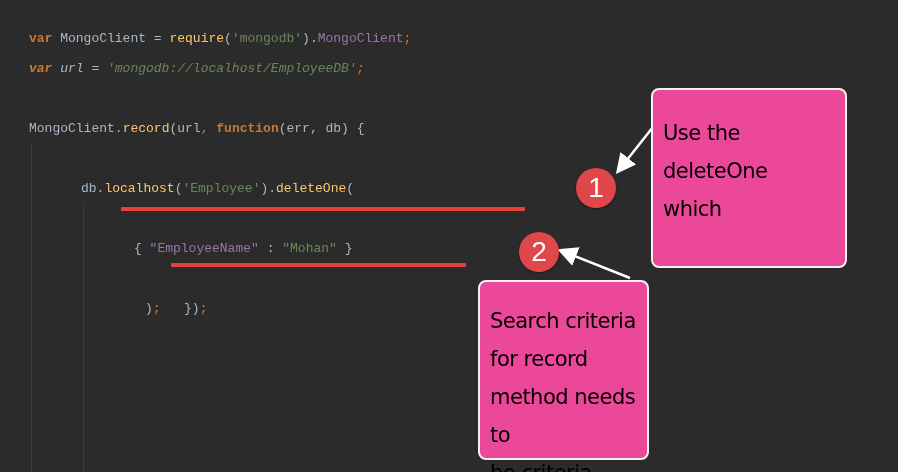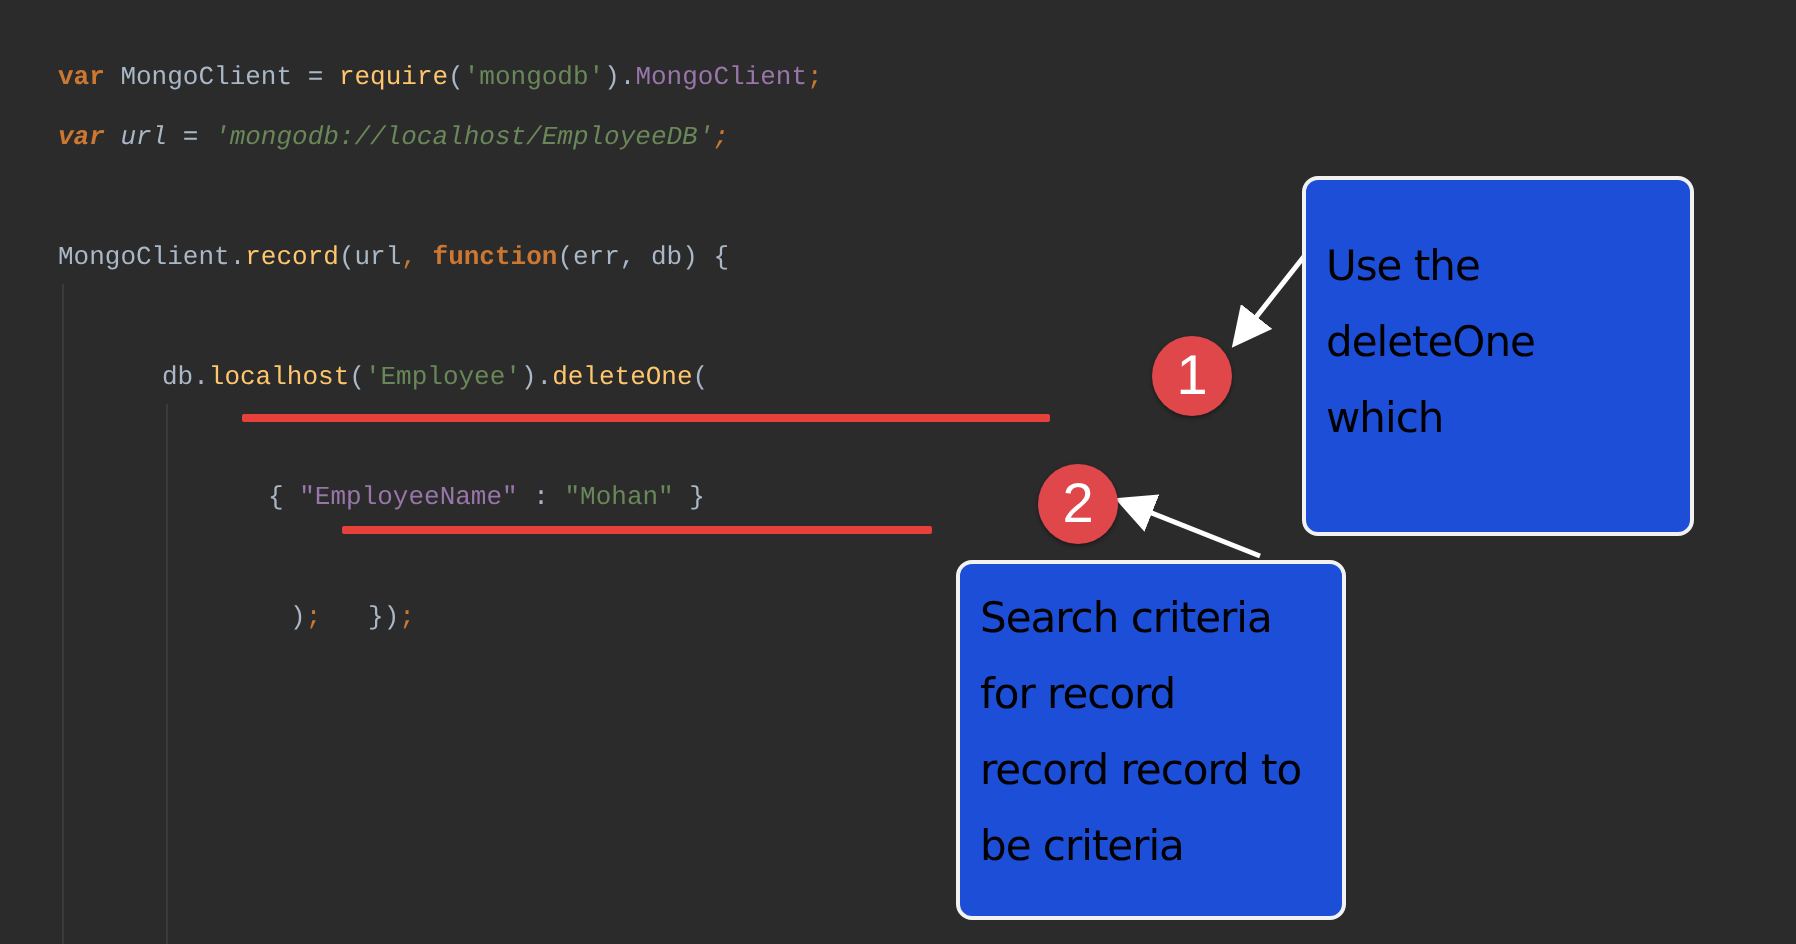--- a/index.html
+++ b/index.html
@@ -10,21 +10,21 @@
   .fn { color:#ffc66d; }
   .str { color:#6a8759; }
   .prop { color:#9876aa; }
   .punc { color:#cc7832; }
   .plain { color:#a9b7c6; }
   .guide { position:absolute; width:1px; background:#3b3b3b; }
   .underline { position:absolute; height:4px; background:#e5403a; border-radius:1px; }
   .badge { position:absolute; width:40px; height:40px; border-radius:50%; background:#e0474a;
            color:#fff; font-family:"Liberation Sans", sans-serif; font-size:28px; text-align:center;
            line-height:40px; box-shadow:0 1px 2px rgba(0,0,0,.4); }
-  .callout { position:absolute; background:#1d4ed8; border:2px solid #f2f2f2; border-radius:8px;
+  .callout { position:absolute; background:#ec4899; border:2px solid #f2f2f2; border-radius:8px;
              box-sizing:border-box; color:#000; font-family:"DejaVu Sans", sans-serif;
              font-size:21px; line-height:38px; padding:24px 10px 0 10px; letter-spacing:-0.5px; }
   svg.arrows { position:absolute; left:0; top:0; }
 </style>
 </head>
 <body>
 
 <div class="guide" style="left:31px; top:142px; height:330px;"></div>
 <div class="guide" style="left:83px; top:202px; height:270px;"></div>
 
@@ -55,18 +55,18 @@
 
 <div class="badge" style="left:576px; top:168px;">1</div>
 <div class="badge" style="left:519px; top:232px;">2</div>
 
 <div class="callout" style="left:651px; top:88px; width:196px; height:180px;">
   <div>Use the</div>
   <div>deleteOne</div>
   <div>which</div>
 </div>
 
-<div class="callout" style="left:478px; top:280px; width:195px; height:180px; padding-top:8px;">
+<div class="callout" style="left:478px; top:280px; width:171px; height:180px; padding-top:20px;">
   <div>Search criteria</div>
   <div>for record</div>
-  <div>record record to</div>
+  <div>method needs to</div>
   <div>be criteria</div>
 </div>
 
 </body></html>

